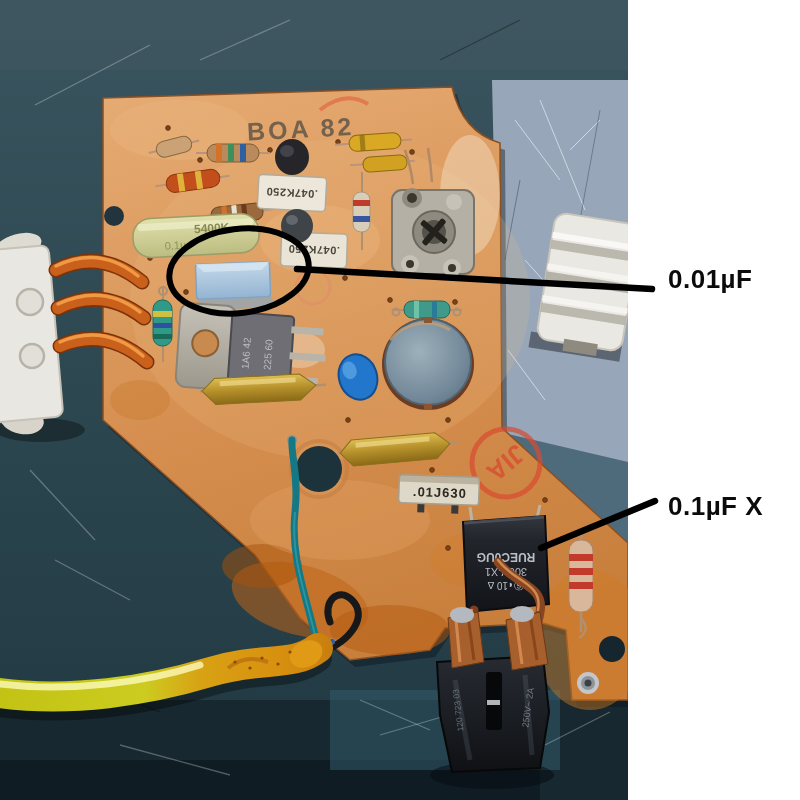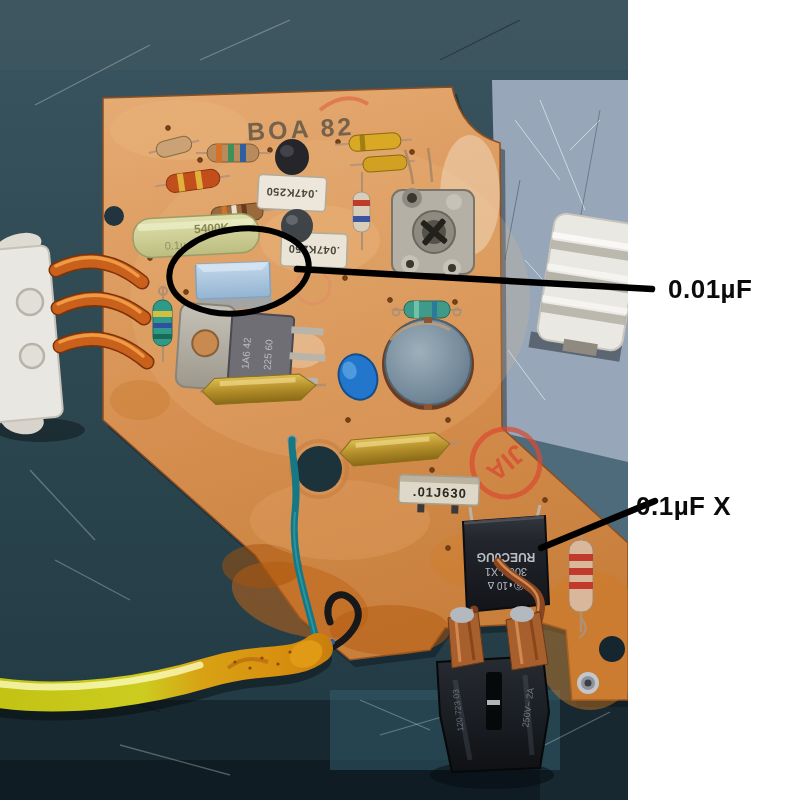--- a/index.html
+++ b/index.html
@@ -2,22 +2,22 @@
 <html><head>
 <meta charset="utf-8">
 <style>
   html,body{margin:0;padding:0;background:#fff;}
   .canvas{position:relative;width:800px;height:800px;background:#ffffff;overflow:hidden;
           font-family:"Liberation Sans", sans-serif;}
   .photo-svg{position:absolute;left:0;top:0;}
   .overlay-svg{position:absolute;left:0;top:0;pointer-events:none;}
   .callout{position:absolute;font-weight:bold;font-size:26px;color:#0b0b0b;
            letter-spacing:0.5px;white-space:nowrap;}
-  .callout.one{left:668px;top:274px;}
-  .callout.two{left:636px;top:491px;}
+  .callout.one{left:668px;top:264px;}
+  .callout.two{left:668px;top:491px;}
 </style>
 </head>
 <body>
 
 <div class="canvas">
 
   <svg class="photo-svg" width="628" height="800" viewBox="0 0 628 800">
     <defs>
       <linearGradient id="gMat" x1="0" y1="0" x2="0" y2="1">
         <stop offset="0" stop-color="#3b5560"></stop>

